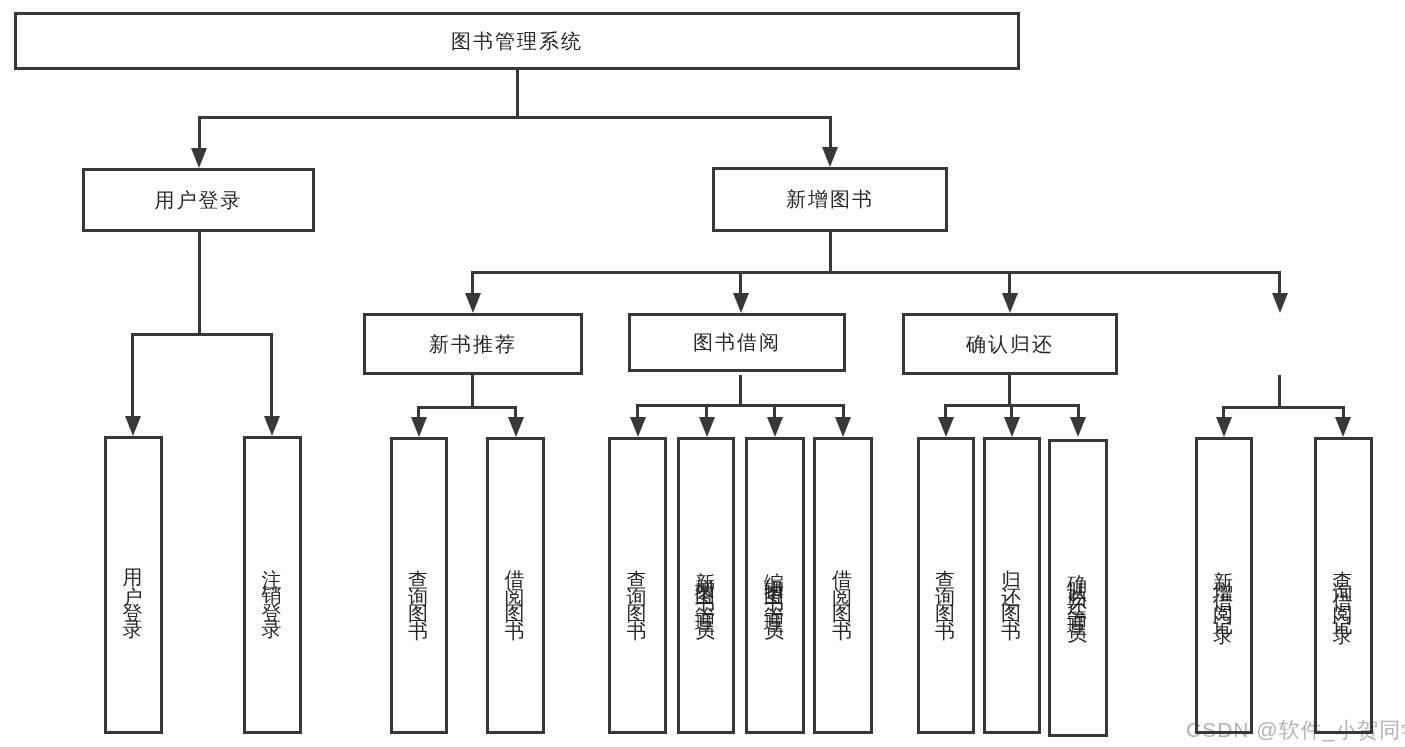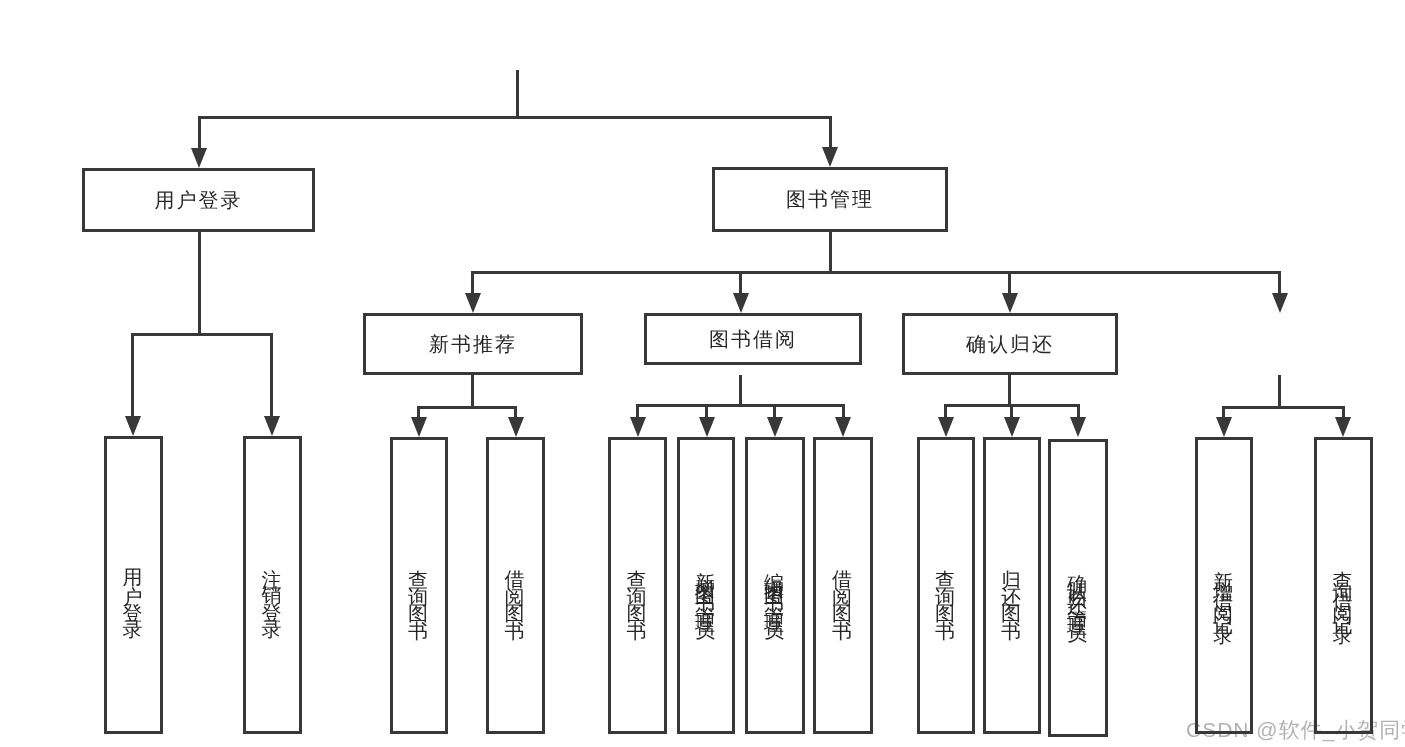--- a/index.html
+++ b/index.html
@@ -29,51 +29,52 @@
     position:absolute;left:1186px;top:716px;
     font-size:21px;color:#b2b2b2;letter-spacing:1px;
     mix-blend-mode:darken;white-space:nowrap;
   }
 </style>
 </head>
 <body>
 
 <div class="canvas">
 
+  <div class="box" style="left:14px;top:12px;width:1006px;height:58px">图书管理系统</div>
 
   <div class="line" style="left:516px;top:70px;width:3px;height:48px"></div>
   <div class="line" style="left:198px;top:116px;width:634px;height:3px"></div>
   <div class="line" style="left:198px;top:116px;width:3px;height:32px"></div>
   <div class="arrow" style="left:191px;top:148px"></div>
   <div class="line" style="left:829px;top:116px;width:3px;height:31px"></div>
   <div class="arrow" style="left:822px;top:147px"></div>
 
   <div class="box" style="left:82px;top:168px;width:233px;height:64px">用户登录</div>
-  <div class="box" style="left:712px;top:167px;width:236px;height:65px">图书管理</div>
+  <div class="box" style="left:712px;top:167px;width:236px;height:65px">新增图书</div>
 
   <div class="line" style="left:198px;top:232px;width:3px;height:103px"></div>
   <div class="line" style="left:131px;top:333px;width:142px;height:3px"></div>
   <div class="line" style="left:131px;top:333px;width:3px;height:83px"></div>
   <div class="arrow" style="left:125px;top:416px"></div>
   <div class="line" style="left:270px;top:333px;width:3px;height:83px"></div>
   <div class="arrow" style="left:264px;top:416px"></div>
 
   <div class="line" style="left:829px;top:232px;width:3px;height:41px"></div>
   <div class="line" style="left:471px;top:271px;width:810px;height:3px"></div>
   <div class="line" style="left:471px;top:271px;width:3px;height:22px"></div>
   <div class="arrow" style="left:465px;top:293px"></div>
   <div class="line" style="left:739px;top:271px;width:3px;height:22px"></div>
   <div class="arrow" style="left:733px;top:293px"></div>
   <div class="line" style="left:1008px;top:271px;width:3px;height:22px"></div>
   <div class="arrow" style="left:1002px;top:293px"></div>
   <div class="line" style="left:1278px;top:271px;width:3px;height:22px"></div>
   <div class="arrow" style="left:1272px;top:293px"></div>
 
   <div class="box" style="left:363px;top:313px;width:220px;height:62px">新书推荐</div>
-  <div class="box" style="left:644px;top:313px;width:218px;height:52px">图书借阅</div>
+  <div class="box" style="left:628px;top:313px;width:218px;height:59px">图书借阅</div>
   <div class="box" style="left:902px;top:313px;width:216px;height:62px">确认归还</div>
 
   <div class="line" style="left:471px;top:375px;width:3px;height:33px"></div>
   <div class="line" style="left:417px;top:406px;width:100px;height:3px"></div>
   <div class="line" style="left:417px;top:406px;width:3px;height:11px"></div>
   <div class="arrow" style="left:411px;top:417px"></div>
   <div class="line" style="left:514px;top:406px;width:3px;height:11px"></div>
   <div class="arrow" style="left:508px;top:417px"></div>
 
   <div class="line" style="left:739px;top:375px;width:3px;height:31px"></div>

